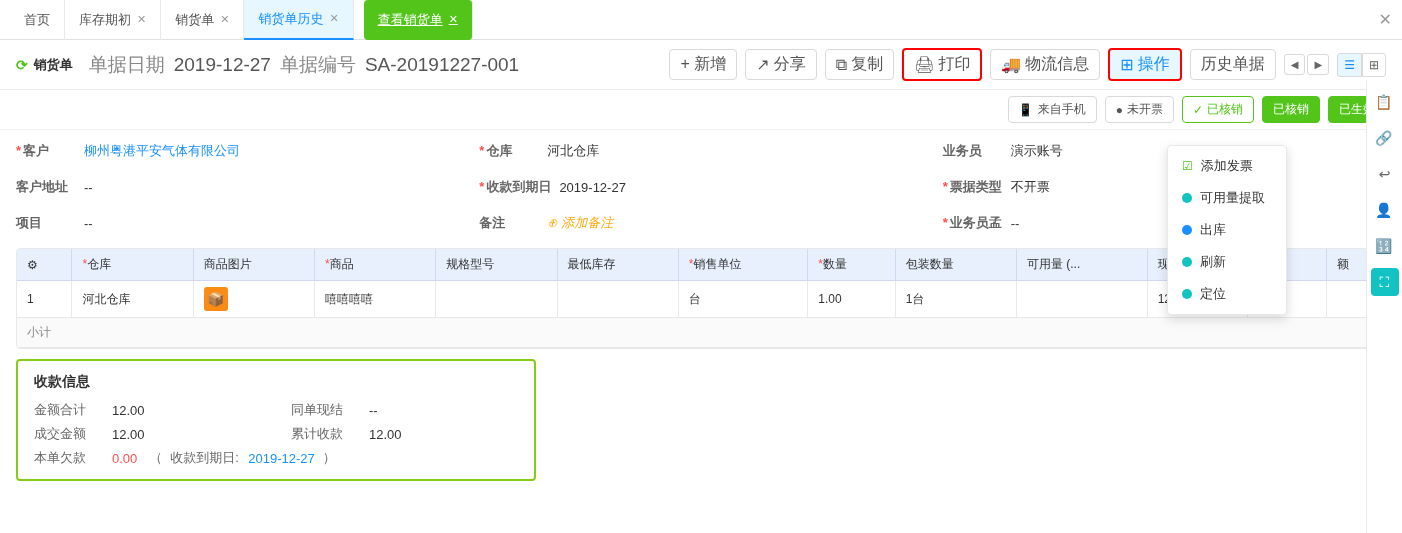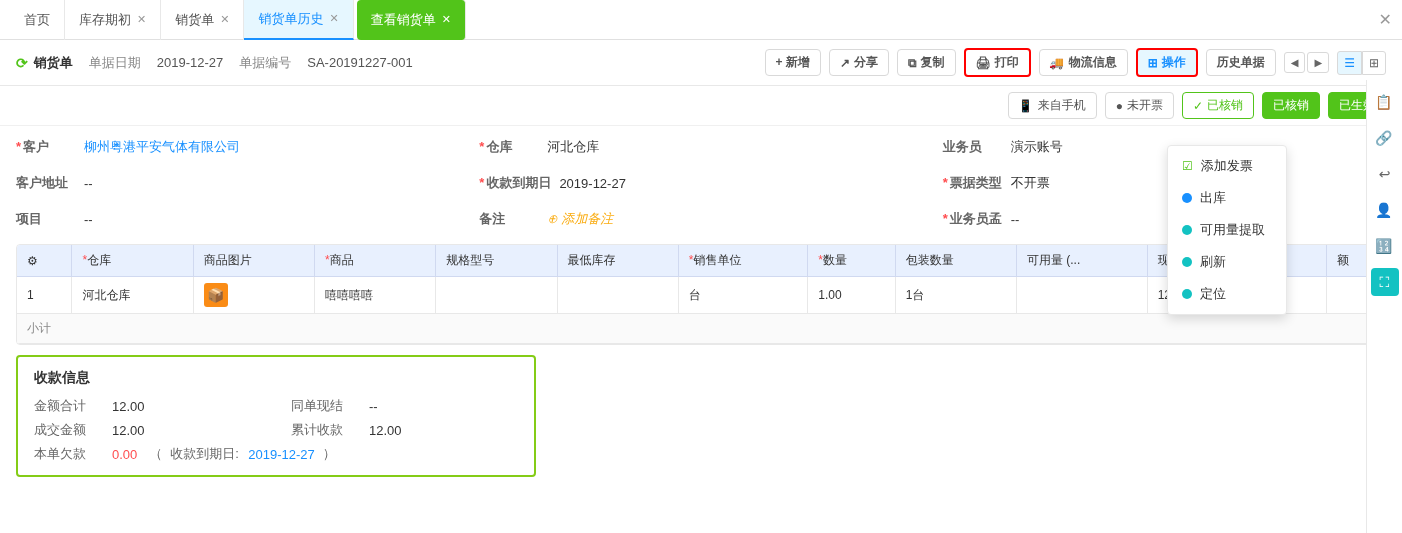--- a/index.html
+++ b/index.html
@@ -17,43 +17,43 @@
       color: #555; border-right: 1px solid #e8e8e8;
       white-space: nowrap;
     }
     .tab-item.active {
       background: #e6f7ff; color: #1890ff; border-bottom: 2px solid #1890ff;
     }
     .tab-item .tab-close {
       margin-left: 6px; color: #999; font-size: 11px; cursor: pointer;
     }
     .tab-item.highlight {
-      background: #52c41a; color: #fff; border-radius: 4px; margin: 0 3px;
+      background: #52c41a; color: #fff; border-radius: 4px; margin: 0 10px; text-decoration: underline;
     }
     .tab-item.highlight .tab-close { color: #fff; }
     .close-all { margin-left: auto; color: #999; cursor: pointer; font-size: 16px; }
 
     
     .main-container { background: #fff; margin: 0; padding: 0; height: calc(533px - 40px); overflow: hidden; position: relative; }
 
     
     .doc-header {
       display: flex; align-items: center; padding: 8px 16px;
       border-bottom: 1px solid #e8e8e8; background: #fff;
       gap: 16px;
     }
     .doc-title { display: flex; align-items: center; gap: 6px; font-weight: bold; color: #333; }
     .doc-title-icon { color: #52c41a; font-size: 14px; }
-    .doc-meta { display: flex; align-items: center; gap: 16px; font-size: 13px; color: #555; }
+    .doc-meta { display: flex; align-items: center; gap: 9px; font-size: 19px; color: #555; }
     .doc-meta label { color: #888; }
     .doc-actions { margin-left: auto; display: flex; align-items: center; gap: 8px; }
     .action-btn {
       display: flex; align-items: center; gap: 4px; padding: 4px 10px;
       border: 1px solid #d9d9d9; border-radius: 4px; cursor: pointer;
-      background: #fff; font-size: 12px; color: #555; white-space: nowrap; font-weight: bold;
+      background: #fff; font-size: 16px; color: #555; white-space: nowrap;
     }
     .action-btn.red-border { border: 2px solid #ff0000 !important; }
     .nav-arrows { display: flex; gap: 2px; }
     .nav-arr { padding: 4px 6px; border: 1px solid #d9d9d9; border-radius: 3px; cursor: pointer; font-size: 10px; color: #666; }
     .view-toggle { display: flex; }
     .view-btn { padding: 4px 6px; border: 1px solid #d9d9d9; cursor: pointer; font-size: 12px; color: #666; background: #fff; }
     .view-btn:first-child { border-radius: 3px 0 0 3px; }
     .view-btn:last-child { border-radius: 0 3px 3px 0; }
     .view-btn.active { background: #e6f7ff; color: #1890ff; }
 
@@ -374,26 +374,26 @@
       </div>
     </div>
   </div>
 
   <div class="dropdown-menu">
     <div class="dropdown-item">
       <span class="dropdown-icon">☑</span>
       <span>添加发票</span>
     </div>
     <div class="dropdown-item">
+      <span class="dropdown-dot dot-teal"></span>
+      <span>可用量提取</span>
+    </div>
+    <div class="dropdown-item">
       <span class="dropdown-dot dot-blue"></span>
       <span>出库</span>
-    </div>
-    <div class="dropdown-item">
-      <span class="dropdown-dot dot-teal"></span>
-      <span>可用量提取</span>
     </div>
     <div class="dropdown-item">
       <span class="dropdown-dot dot-teal"></span>
       <span>刷新</span>
     </div>
     <div class="dropdown-item">
       <span class="dropdown-dot dot-teal"></span>
       <span>定位</span>
     </div>
   </div>

